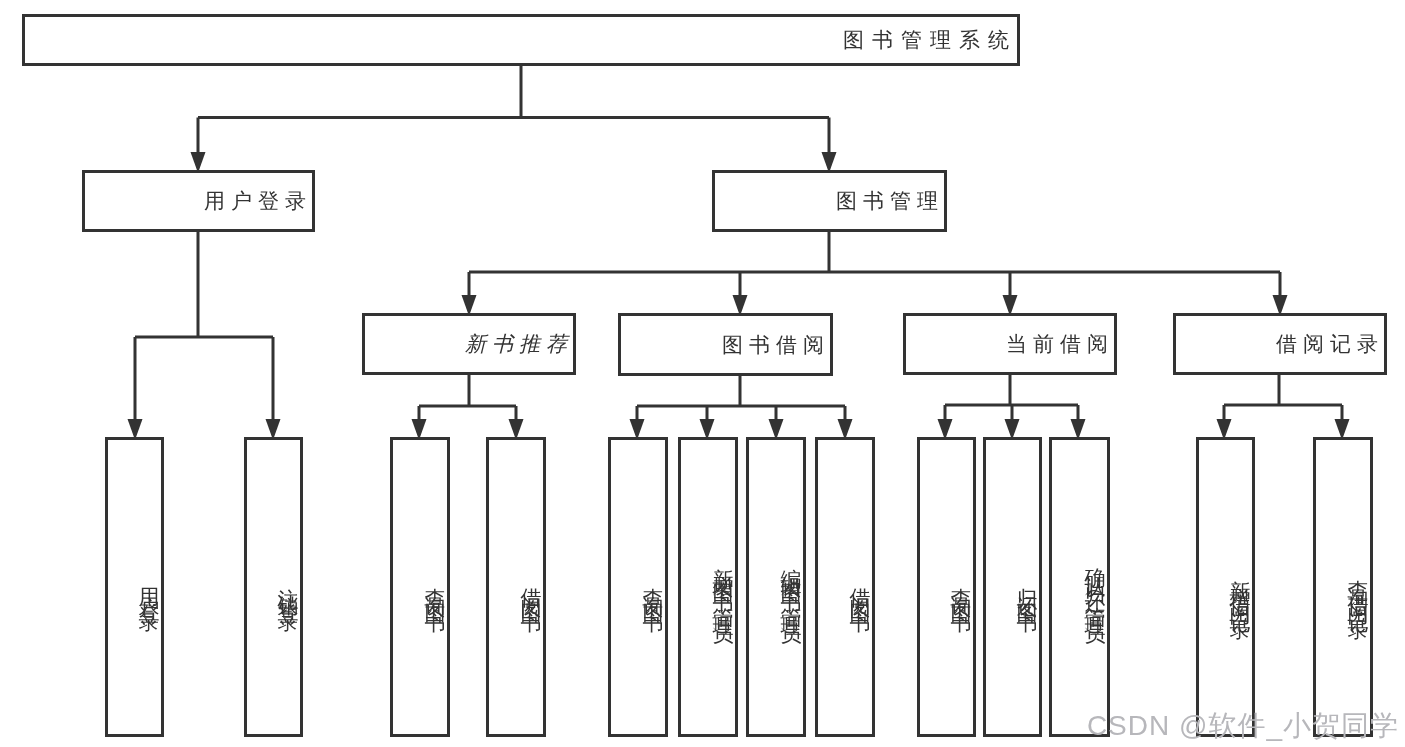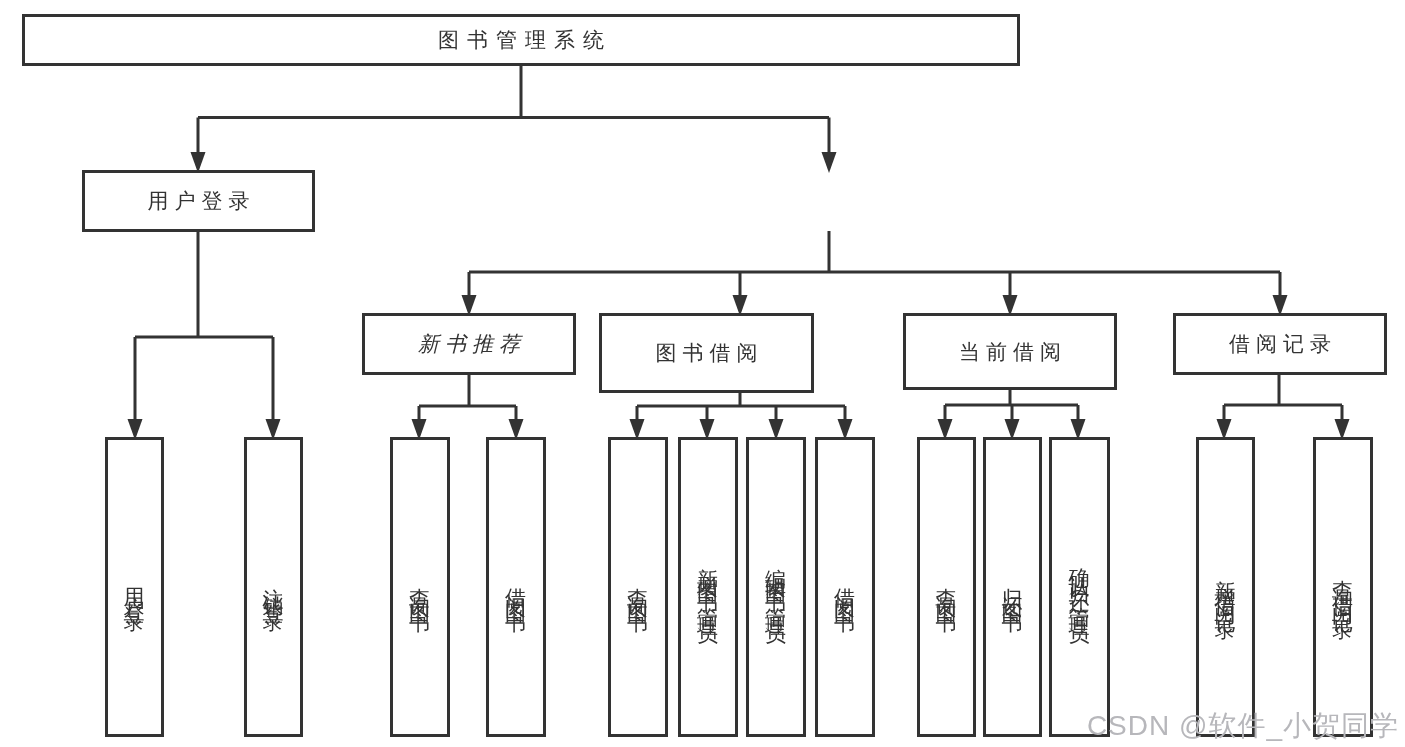--- a/index.html
+++ b/index.html
@@ -17,21 +17,21 @@
     width: 1405px; height: 747px;
     z-index: 1;
   }
   .node {
     position: absolute;
     box-sizing: border-box;
     border: 3px solid #333333;
     background: #ffffff;
     display: flex;
     align-items: center;
-    justify-content: center;
+    justify-content: flex-end;
     color: #333333;
     font-size: 21px;
     z-index: 2;
   }
   .node.h span {
     letter-spacing: 6px;
     text-indent: 6px;
     white-space: nowrap;
   }
   .node.root span {
@@ -104,28 +104,31 @@
     </g>
   </svg>
 
   <div class="node h root" style="left:22px; top:14px; width:998px; height:52px;">
     <span>图书管理系统</span>
   </div>
 
   <div class="node h" style="left:82px; top:170px; width:233px; height:62px;">
     <span>用户登录</span>
   </div>
+  <div class="node h" style="left:712px; top:170px; width:235px; height:62px;">
+    <span>图书管理</span>
+  </div>
 
   <div class="node h" style="left:362px; top:313px; width:214px; height:62px;font-style:italic;">
     <span>新书推荐</span>
   </div>
-  <div class="node h" style="left:599px; top:313px; width:215px; height:80px;">
+  <div class="node h" style="left:618px; top:313px; width:215px; height:63px;">
     <span>图书借阅</span>
   </div>
-  <div class="node h" style="left:903px; top:313px; width:214px; height:77px;">
+  <div class="node h" style="left:903px; top:313px; width:214px; height:62px;">
     <span>当前借阅</span>
   </div>
   <div class="node h" style="left:1173px; top:313px; width:214px; height:62px;">
     <span>借阅记录</span>
   </div>
 
   <div class="node v" style="left:105px; top:437px; width:59px; height:300px;">
     <span>用户登录</span>
   </div>
   <div class="node v" style="left:244px; top:437px; width:59px; height:300px;">

